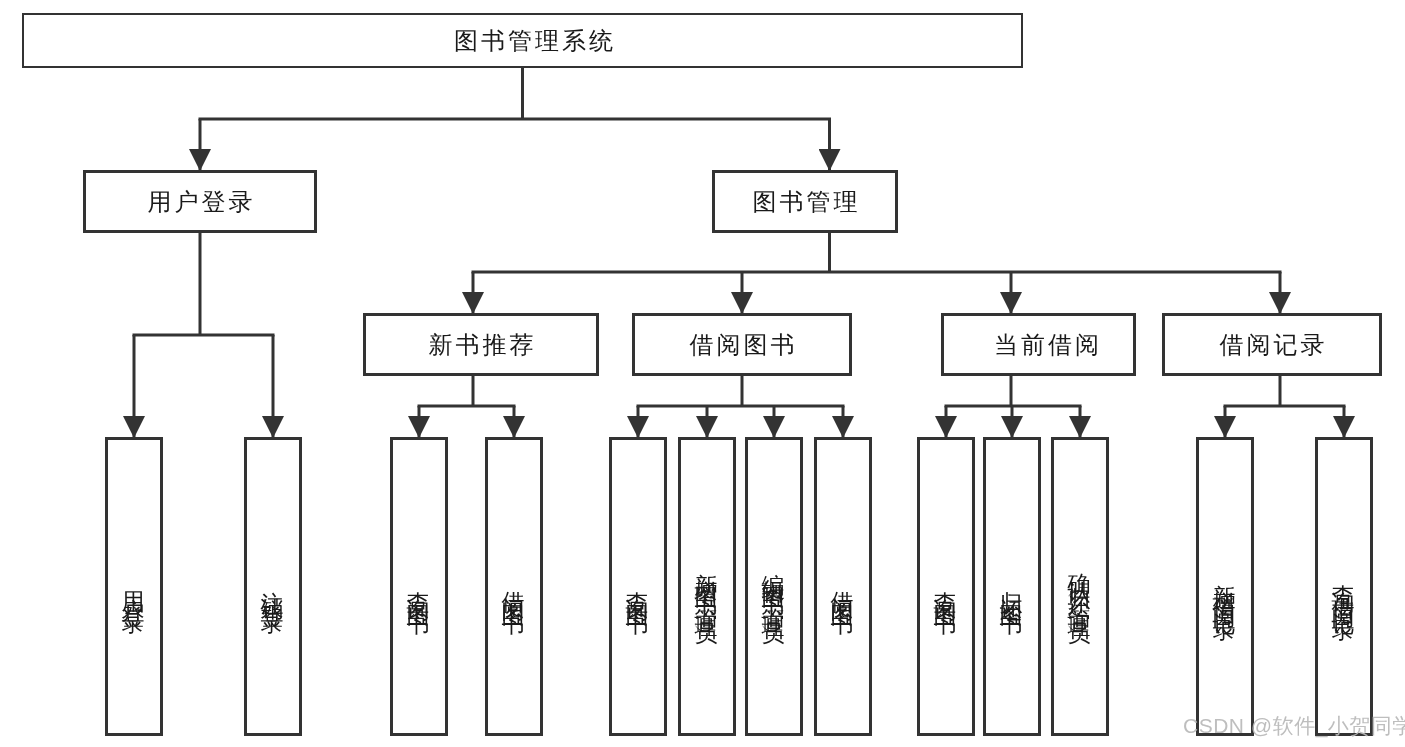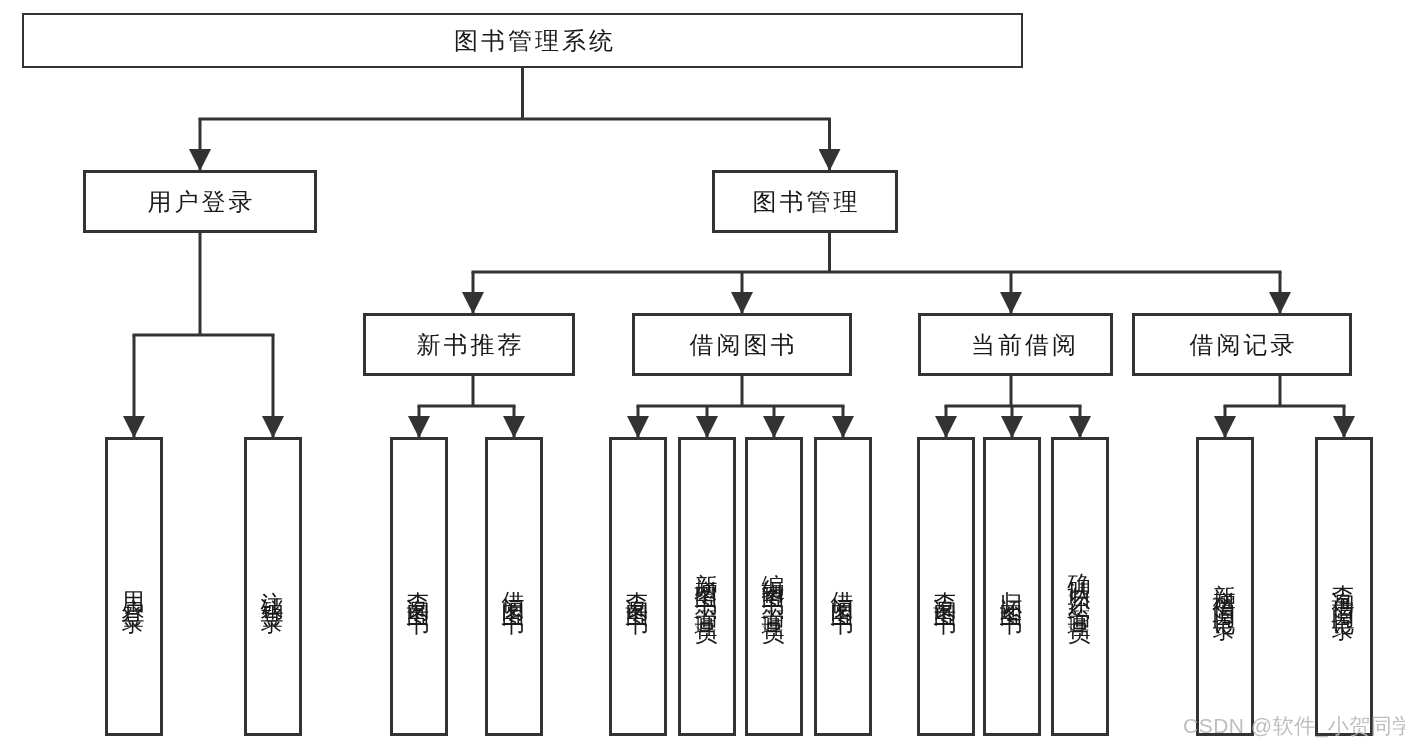--- a/index.html
+++ b/index.html
@@ -72,24 +72,24 @@
       <path d="M1225 406 V437" marker-end="url(#arr)"></path>
       <path d="M1344 406 V437" marker-end="url(#arr)"></path>
     </g>
   </svg>
 
   <div class="box hbox root" style="left:22px;top:13px;width:1001px;height:55px;">图书管理系统</div>
 
   <div class="box hbox" style="left:83px;top:170px;width:234px;height:63px;">用户登录</div>
   <div class="box hbox" style="left:712px;top:170px;width:186px;height:63px;">图书管理</div>
 
-  <div class="box hbox" style="left:363px;top:313px;width:212px;height:63px;">新书推荐</div>
+  <div class="box hbox" style="left:363px;top:313px;width:236px;height:63px;">新书推荐</div>
   <div class="box hbox" style="left:632px;top:313px;width:220px;height:63px;">借阅图书</div>
-  <div class="box hbox" style="left:918px;top:313px;width:195px;height:63px;padding-left:16px;">当前借阅</div>
-  <div class="box hbox" style="left:1132px;top:313px;width:220px;height:63px;">借阅记录</div>
+  <div class="box hbox" style="left:941px;top:313px;width:195px;height:63px;padding-left:16px;">当前借阅</div>
+  <div class="box hbox" style="left:1162px;top:313px;width:220px;height:63px;">借阅记录</div>
 
   <div class="box vbox" style="left:105px;top:437px;width:58px;height:299px;">用户登录</div>
   <div class="box vbox" style="left:244px;top:437px;width:58px;height:299px;">注销登录</div>
 
   <div class="box vbox" style="left:390px;top:437px;width:58px;height:299px;">查询图书</div>
   <div class="box vbox" style="left:485px;top:437px;width:58px;height:299px;">借阅图书</div>
 
   <div class="box vbox" style="left:609px;top:437px;width:58px;height:299px;">查询图书</div>
   <div class="box vbox" style="left:678px;top:437px;width:58px;height:299px;">新增图书（管理员）</div>
   <div class="box vbox" style="left:745px;top:437px;width:58px;height:299px;">编辑图书（管理员）</div>

